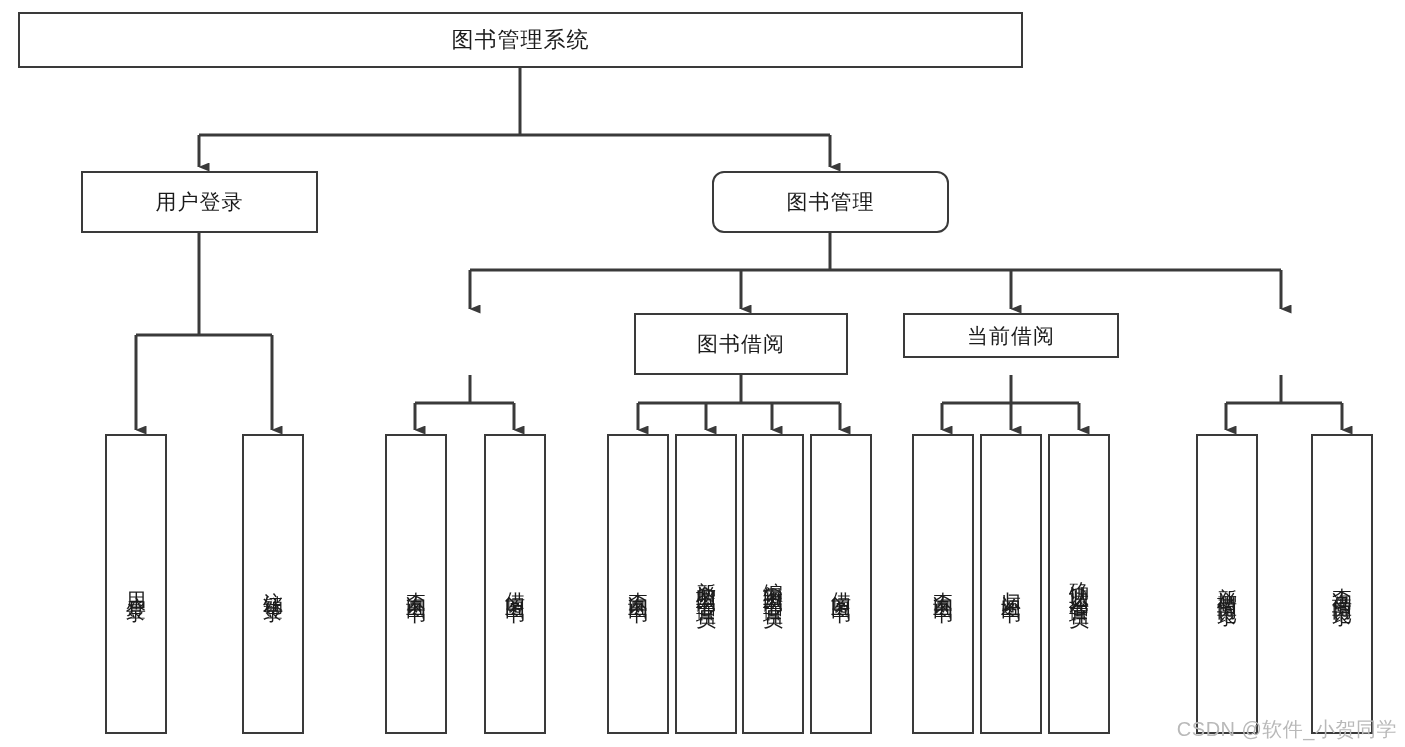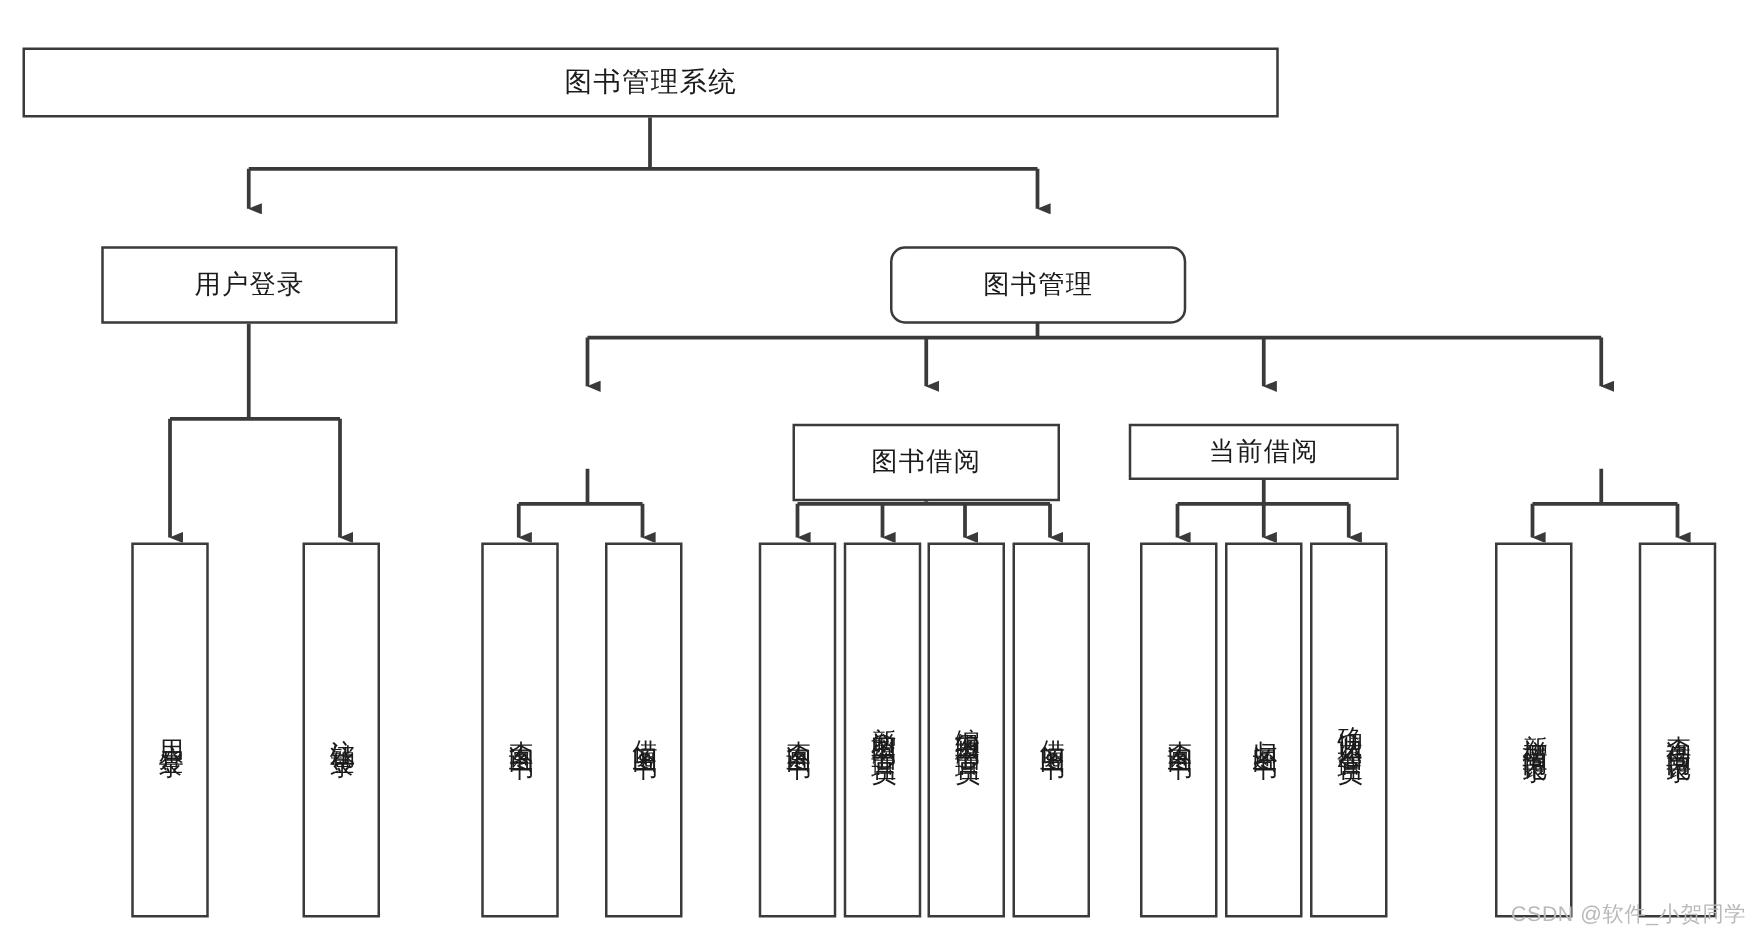--- a/index.html
+++ b/index.html
@@ -35,42 +35,41 @@
     display: flex;
     align-items: center;
     justify-content: center;
     text-align: center;
     z-index: 2;
   }
   .node.horiz {
     font-size: 21px;
     line-height: 1.2;
     letter-spacing: 1px;
-    margin-top: 26px;
   }
   .node.vert {
     font-size: 20px;
     letter-spacing: 2px;
     padding: 6px 0;
   }
   .node.vert .vlabel {
     writing-mode: vertical-rl;
     text-orientation: upright;
     white-space: nowrap;
     line-height: 1.05;
     letter-spacing: 4px;
   }
   #title-node {
     font-size: 22px;
   }
   #watermark {
     position: absolute;
     right: 8px;
     bottom: 4px;
-    font-size: 17px;
+    font-size: 20px;
     color: #b9b9b9;
     letter-spacing: 0.5px;
     z-index: 5;
     white-space: nowrap;
     margin-left: 36px;
   }
 </style>
 </head>
 <body>
 

